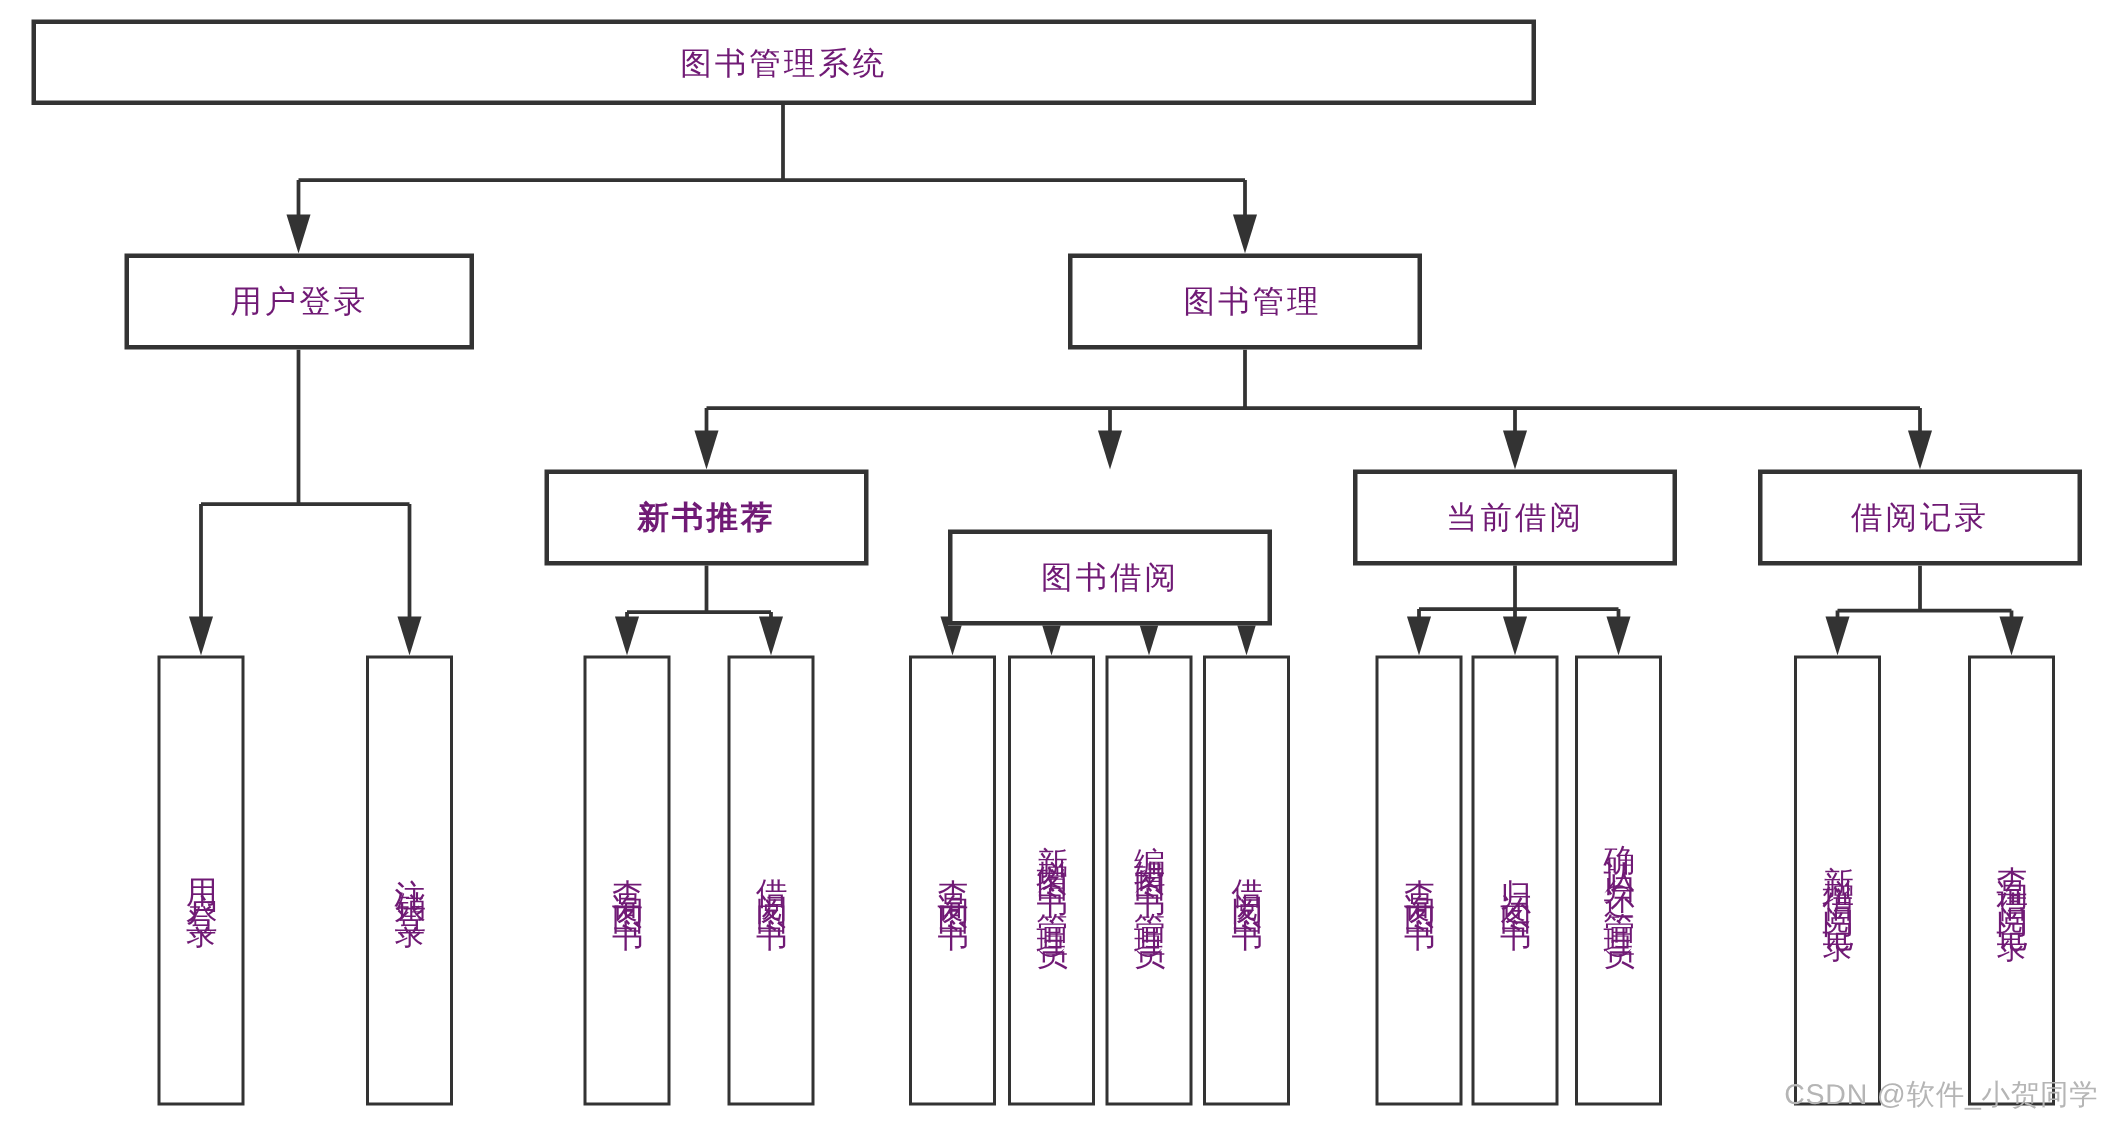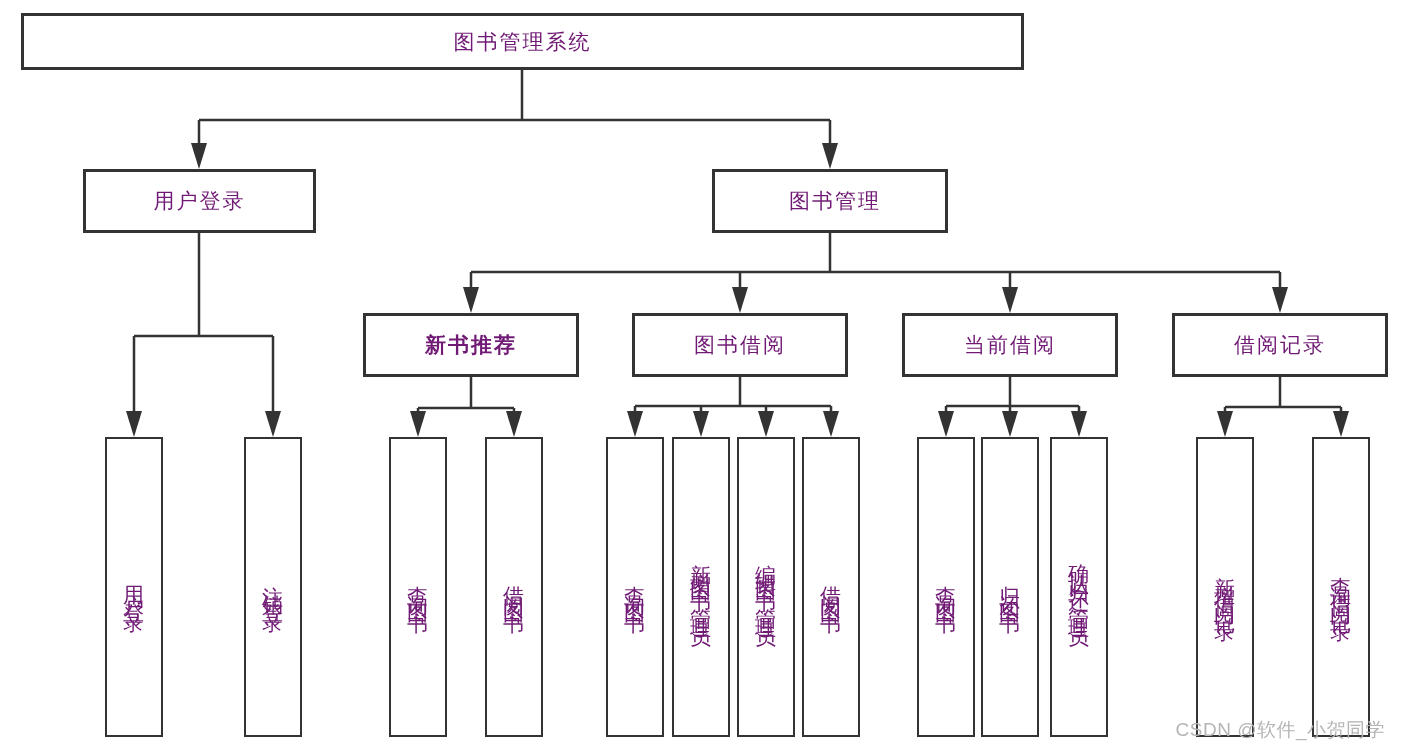--- a/index.html
+++ b/index.html
@@ -12,21 +12,21 @@
   }
   .root{left:21px;top:13px;width:1003px;height:57px;font-size:21px;letter-spacing:2px;}
   .l2{top:169px;height:64px;font-size:21px;letter-spacing:2px;}
   .l3{top:313px;width:216px;height:64px;font-size:21px;letter-spacing:2px;}
   .leaf{top:437px;width:58px;height:300px;border-width:2.5px;}
   .leaf span{
     writing-mode:vertical-rl;text-orientation:mixed;
     font-size:21px;letter-spacing:9px;line-height:1;white-space:nowrap;
   }
   .watermark{
-    position:absolute;right:20px;bottom:4px;font-size:19px;color:#b5b5b5;
+    position:absolute;right:6px;bottom:4px;font-size:19px;color:#b5b5b5;
     letter-spacing:0.5px;z-index:10;
   }
 </style>
 </head>
 <body>
 
 <div class="canvas">
 
   <svg class="wires" viewBox="0 0 1405 747" xmlns="http://www.w3.org/2000/svg">
     <g stroke="#333333" stroke-width="2.5" fill="none">
@@ -75,21 +75,21 @@
   <div class="node l2" style="left:83px;width:233px;">
     <span>用户登录</span>
   </div>
   <div class="node l2" style="left:712px;width:236px;padding-left:10px;">
     <span>图书管理</span>
   </div>
 
   <div class="node l3" style="left:363px;font-weight:bold;">
     <span>新书推荐</span>
   </div>
-  <div class="node l3" style="left:632px;">
+  <div class="node l3" style="left:632px;margin-top:40px;">
     <span>图书借阅</span>
   </div>
   <div class="node l3" style="left:902px;">
     <span>当前借阅</span>
   </div>
   <div class="node l3" style="left:1172px;">
     <span>借阅记录</span>
   </div>
 
   <div class="node leaf" style="left:105px;">

